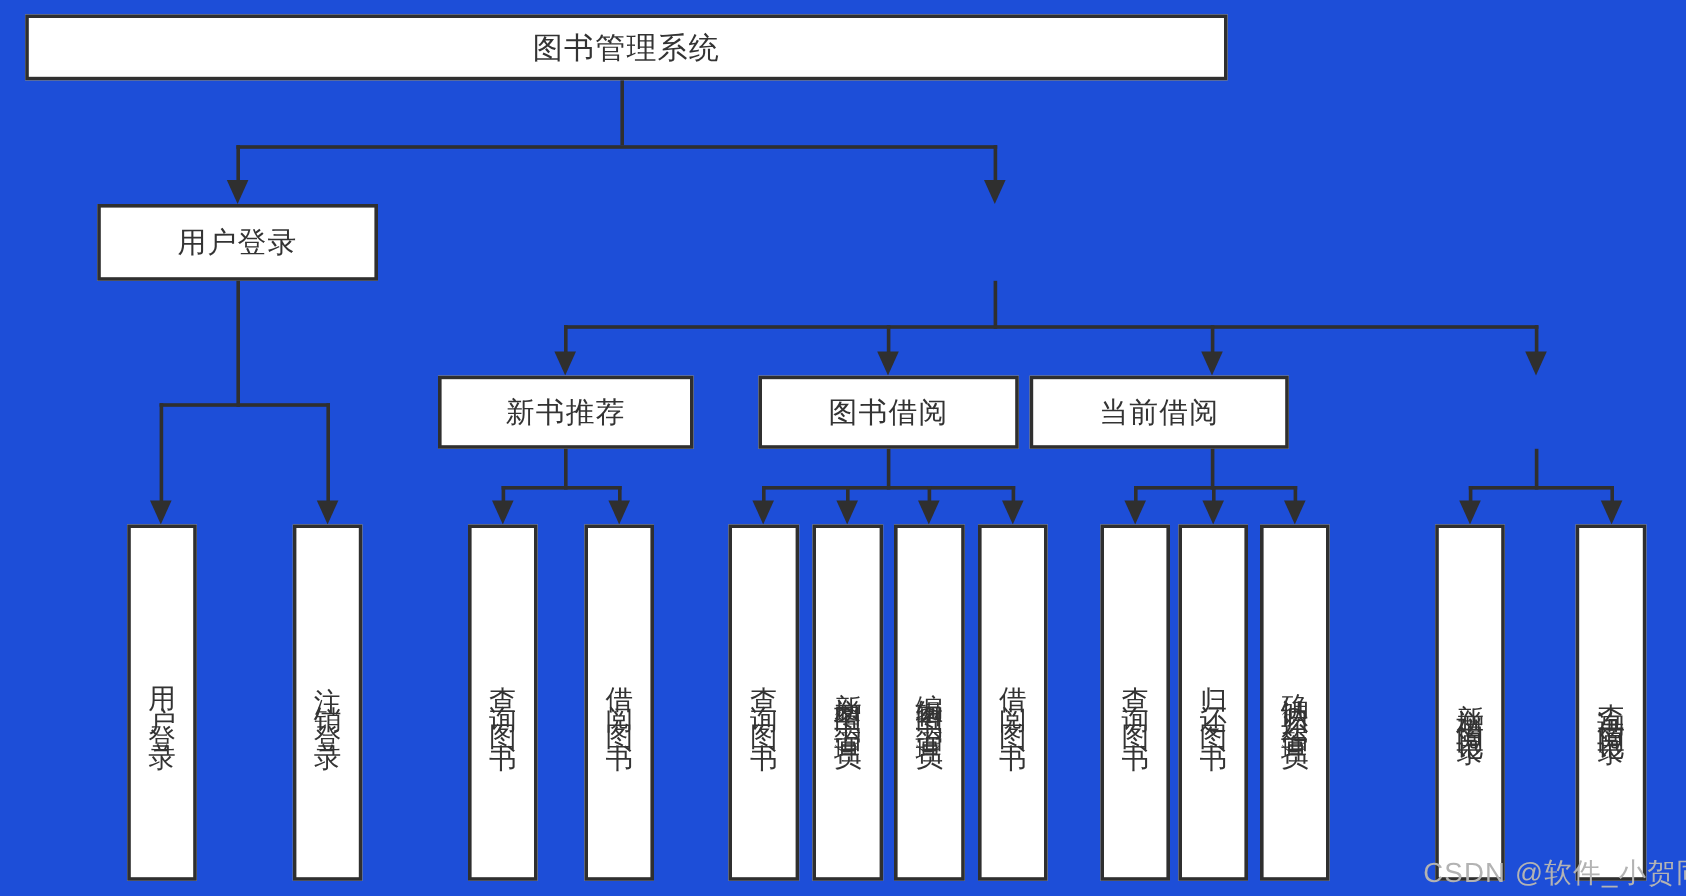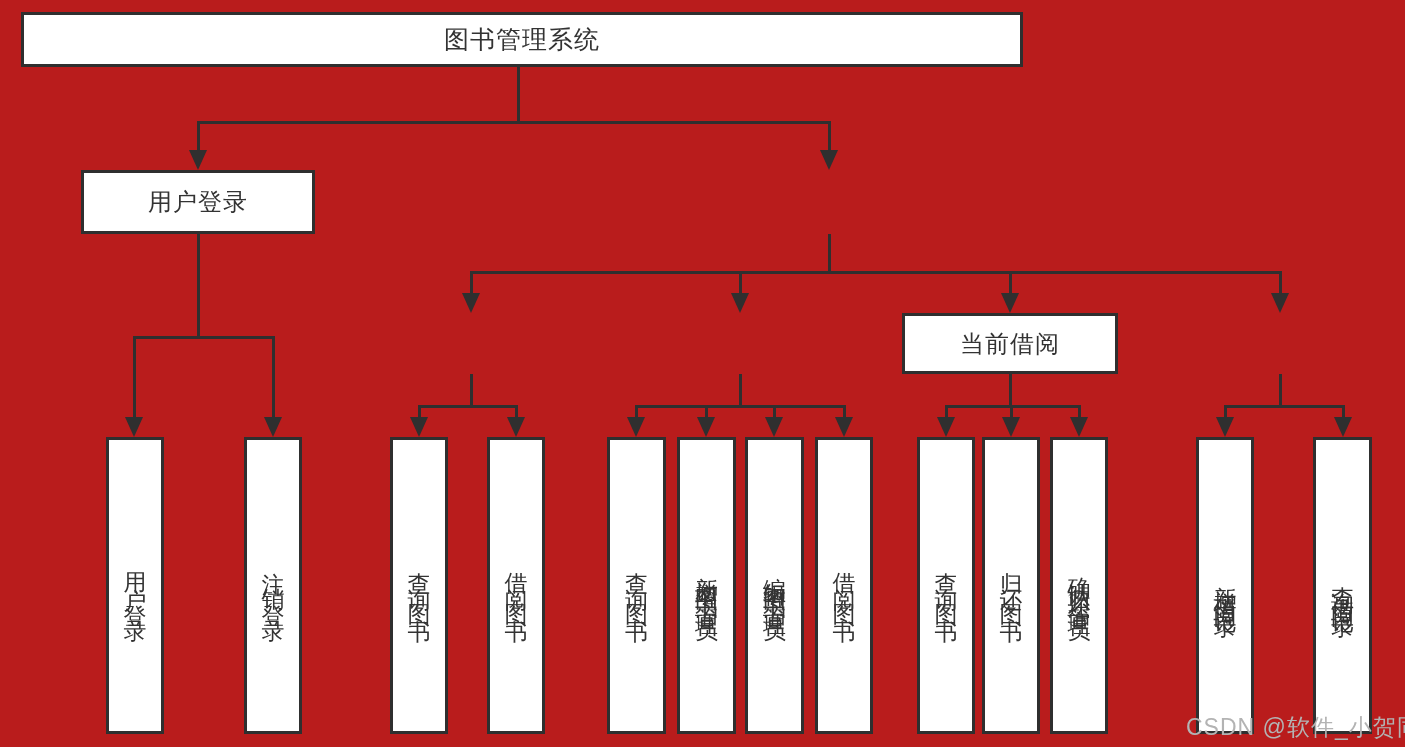--- a/index.html
+++ b/index.html
@@ -1,17 +1,17 @@
 <!DOCTYPE html>
 <html><head>
 <meta charset="utf-8">
 <style>
   html,body{margin:0;padding:0;background:#ffffff;}
   .canvas{
-    position:relative;width:1405px;height:747px;background:#b91c1c;overflow:hidden;
+    position:relative;width:1405px;height:747px;background:#1d4ed8;overflow:hidden;
     font-family:"Liberation Sans","DejaVu Sans",sans-serif;color:#333333;
   }
   .node{
     position:absolute;background:#ffffff;border:3px solid #2f2f2f;
     box-sizing:border-box;display:flex;align-items:center;justify-content:center;
   }
   .node.h span{font-size:24px;color:#333333;letter-spacing:1px;white-space:nowrap;}
   .node.root span{font-size:25px;}
   .node.v span.vtext{
     writing-mode:vertical-rl;text-orientation:mixed;
@@ -59,21 +59,27 @@
   <div class="line" style="left:470px;top:271px;width:812px;height:3px;"></div>
   <div class="line" style="left:470px;top:271px;width:3px;height:23px;"></div>
   <div class="arrow" style="left:462px;top:293px;"></div>
   <div class="line" style="left:739px;top:271px;width:3px;height:23px;"></div>
   <div class="arrow" style="left:731px;top:293px;"></div>
   <div class="line" style="left:1009px;top:271px;width:3px;height:23px;"></div>
   <div class="arrow" style="left:1001px;top:293px;"></div>
   <div class="line" style="left:1279px;top:271px;width:3px;height:23px;"></div>
   <div class="arrow" style="left:1271px;top:293px;"></div>
 
-  <div class="node h" style="left:902px;top:313px;width:216px;height:61px;">
+  <div class="node h" style="left:365px;top:313px;width:213px;height:61px;">
+    <span>新书推荐</span>
+  </div>
+  <div class="node h" style="left:632px;top:313px;width:217px;height:61px;">
+    <span>图书借阅</span>
+  </div>
+  <div class="node h" style="left:858px;top:313px;width:216px;height:61px;">
     <span>当前借阅</span>
   </div>
 
   <div class="line" style="left:470px;top:374px;width:3px;height:34px;"></div>
   <div class="line" style="left:418px;top:405px;width:100px;height:3px;"></div>
   <div class="line" style="left:418px;top:405px;width:3px;height:13px;"></div>
   <div class="arrow" style="left:410px;top:417px;"></div>
   <div class="line" style="left:515px;top:405px;width:3px;height:13px;"></div>
   <div class="arrow" style="left:507px;top:417px;"></div>
 

